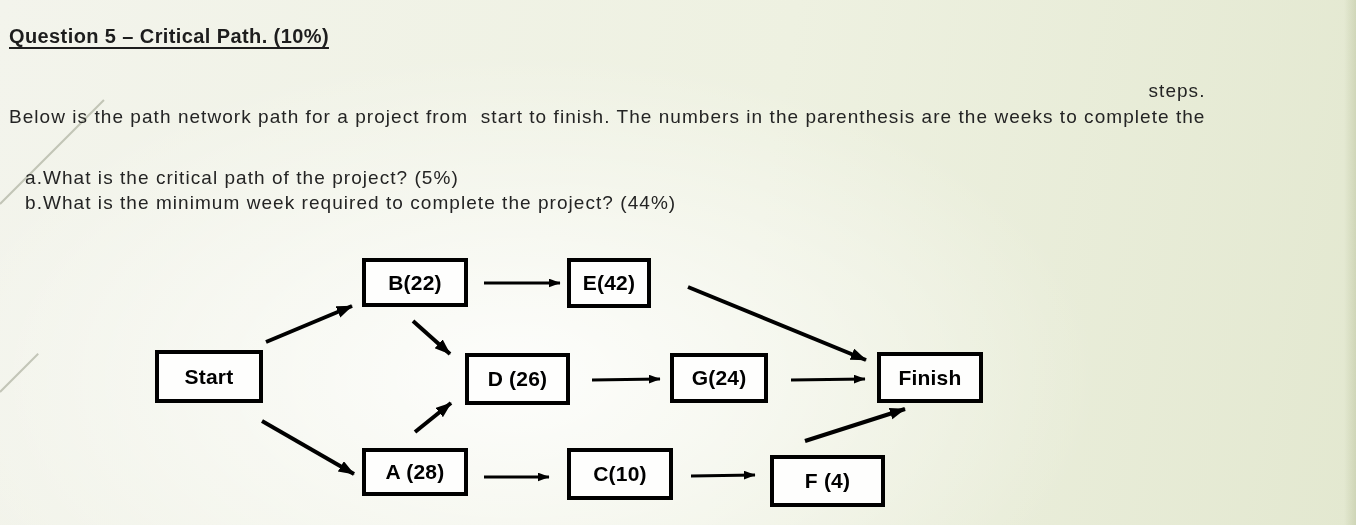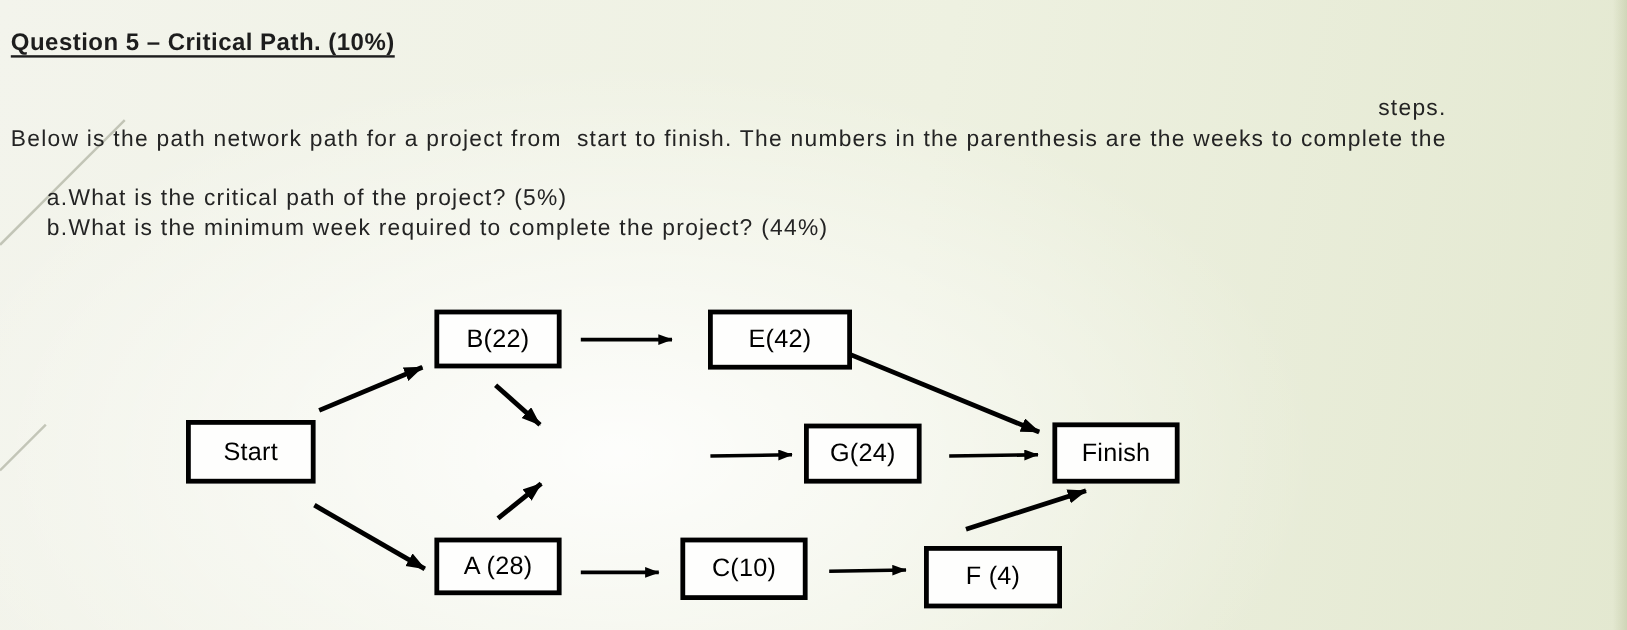--- a/index.html
+++ b/index.html
@@ -16,30 +16,30 @@
   .bg-line{position:absolute;height:2px;background:rgba(145,150,130,0.50);transform:rotate(-45deg);transform-origin:0 50%;}
   .line1{left:0;top:203px;width:147px;}
   .line2{left:0;top:391px;width:54px;}
   .title{
     position:absolute;left:9px;top:25px;font-size:20px;font-weight:bold;color:#1d1d1d;
     text-decoration:underline;text-decoration-thickness:2px;text-underline-offset:4px;
     letter-spacing:0.4px;white-space:pre;
   }
   .para{position:absolute;left:9px;top:78px;color:#242424;font-size:19px;}
   .pline{line-height:26px;white-space:pre;letter-spacing:1.05px;}
-  .q{position:absolute;left:23px;color:#242424;font-size:19px;line-height:26px;}
+  .q{position:absolute;left:9px;color:#242424;font-size:19px;line-height:26px;margin-top:12px;}
   .qm{display:inline-block;width:34px;letter-spacing:1.05px;white-space:pre;}
   .qt{letter-spacing:1.05px;white-space:pre;}
   .diagram-svg{position:absolute;left:0;top:0;width:1356px;height:525px;}
   .edge{stroke:#000;stroke-width:3;}
   .edge.thick{stroke-width:4;}
   .node{
     position:absolute;box-sizing:border-box;background:#fefefd;border:4px solid #000;
     display:flex;align-items:center;justify-content:center;
-    font-size:21px;font-weight:normal;color:#000;letter-spacing:0.2px;white-space:pre;
+    font-size:21px;font-weight:bold;color:#000;letter-spacing:0.2px;white-space:pre;
   }
 </style>
 </head>
 <body>
 
 <div class="slide">
 
   <div class="edge-shade"></div>
   <div class="bg-line line1"></div>
   <div class="bg-line line2"></div>
@@ -72,20 +72,21 @@
     <line class="edge" x1="592" y1="380" x2="660" y2="379" marker-end="url(#ah)"></line>
     <line class="edge" x1="791" y1="380" x2="865" y2="379" marker-end="url(#ah)"></line>
     <line class="edge thick" x1="688" y1="287" x2="866" y2="360" marker-end="url(#ah)"></line>
     <line class="edge" x1="484" y1="477" x2="549" y2="477" marker-end="url(#ah)"></line>
     <line class="edge" x1="691" y1="476" x2="755" y2="475" marker-end="url(#ah)"></line>
     <line class="edge thick" x1="805" y1="441" x2="905" y2="409" marker-end="url(#ah)"></line>
   </svg>
 
   <div class="node" style="left:155px;top:350px;width:108px;height:53px">Start</div>
   <div class="node" style="left:362px;top:258px;width:106px;height:49px">B(22)</div>
-  <div class="node" style="left:590px;top:258px;width:120px;height:50px">E(42)</div>
+  <div class="node" style="left:567px;top:258px;width:84px;height:50px">E(42)</div>
+  <div class="node" style="left:465px;top:353px;width:105px;height:52px">D (26)</div>
   <div class="node" style="left:670px;top:353px;width:98px;height:50px">G(24)</div>
   <div class="node" style="left:877px;top:352px;width:106px;height:51px">Finish</div>
   <div class="node" style="left:362px;top:448px;width:106px;height:48px">A (28)</div>
   <div class="node" style="left:567px;top:448px;width:106px;height:52px">C(10)</div>
   <div class="node" style="left:770px;top:455px;width:115px;height:52px">F (4)</div>
 
 </div>
 
 </body></html>

